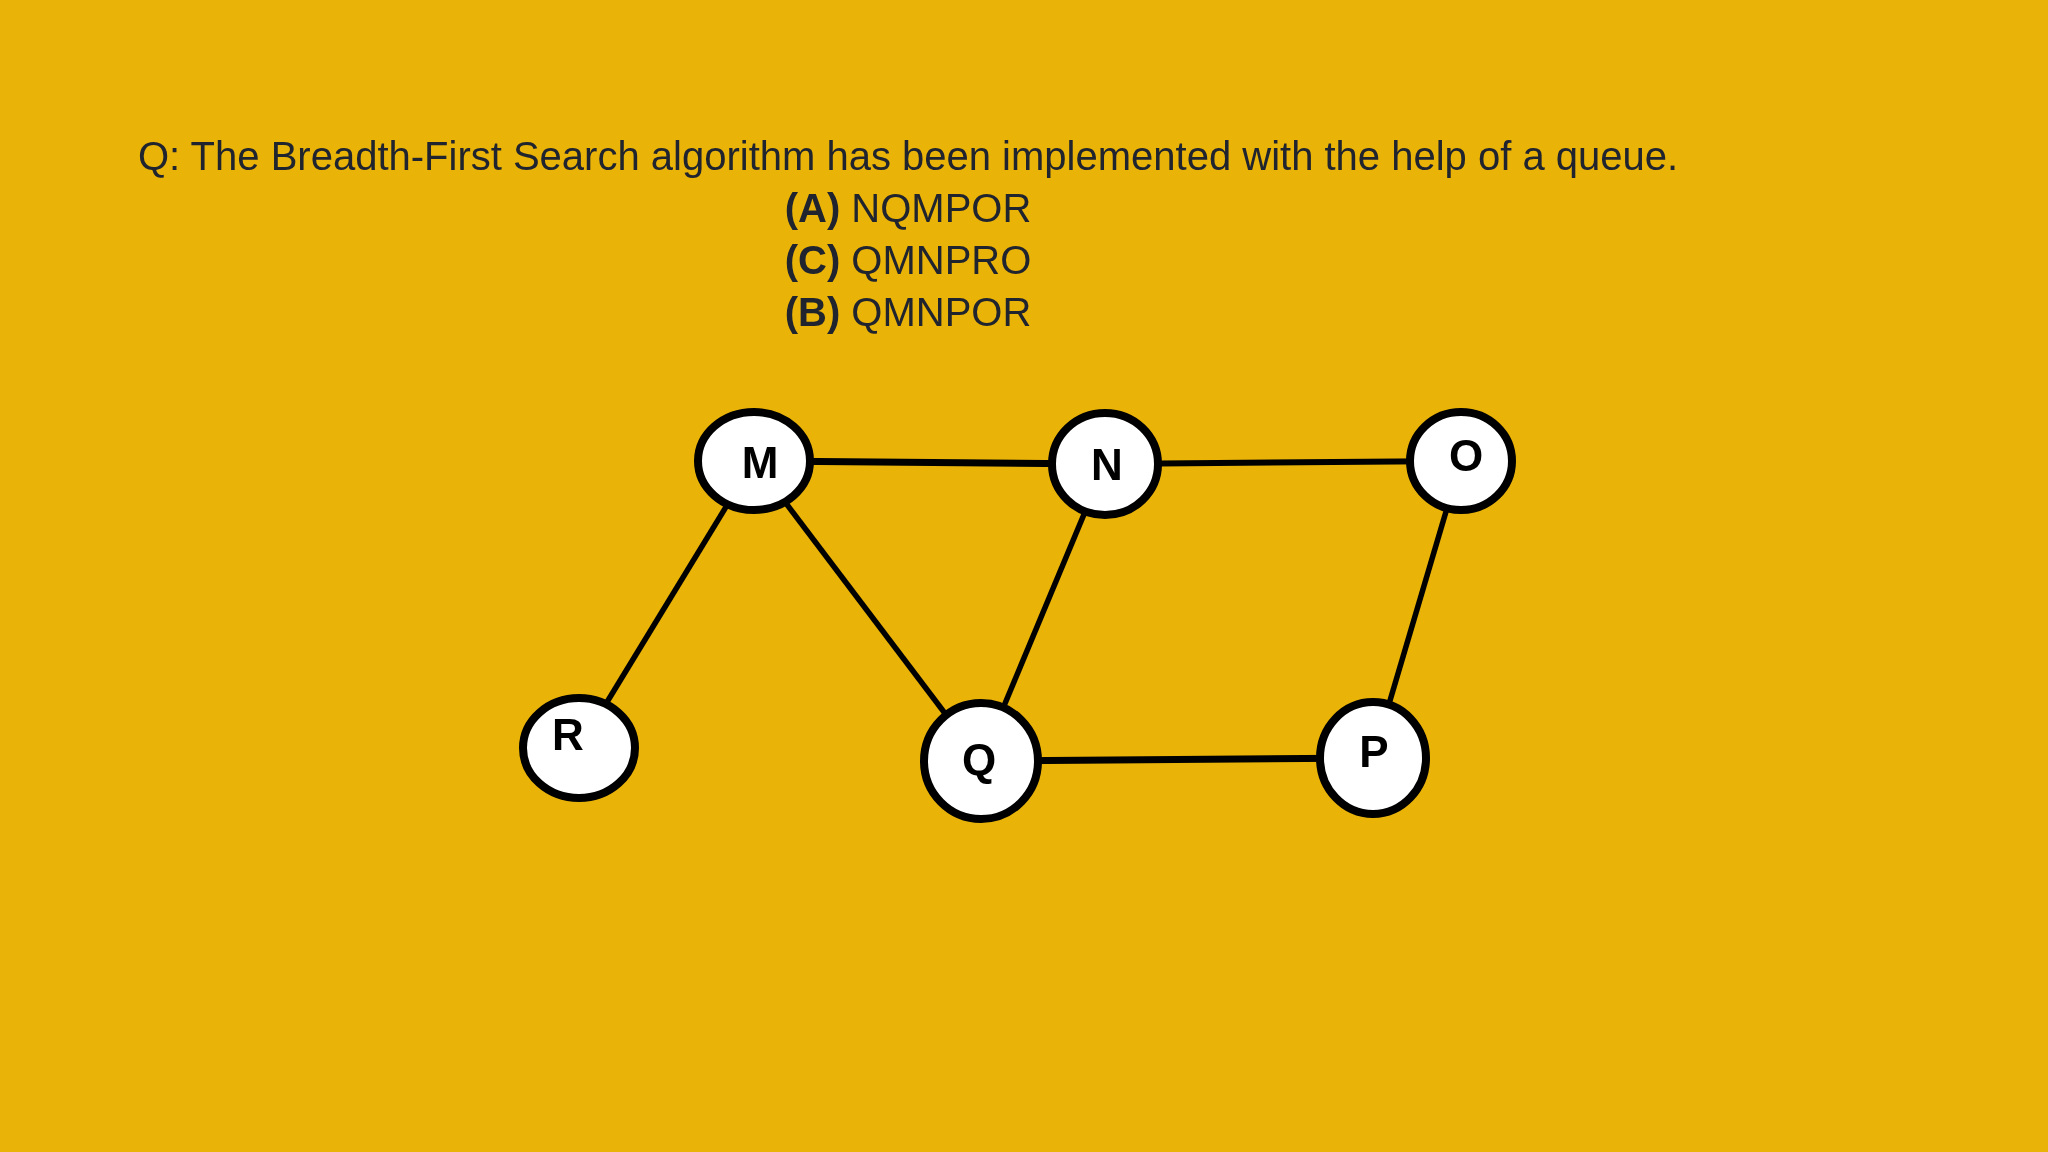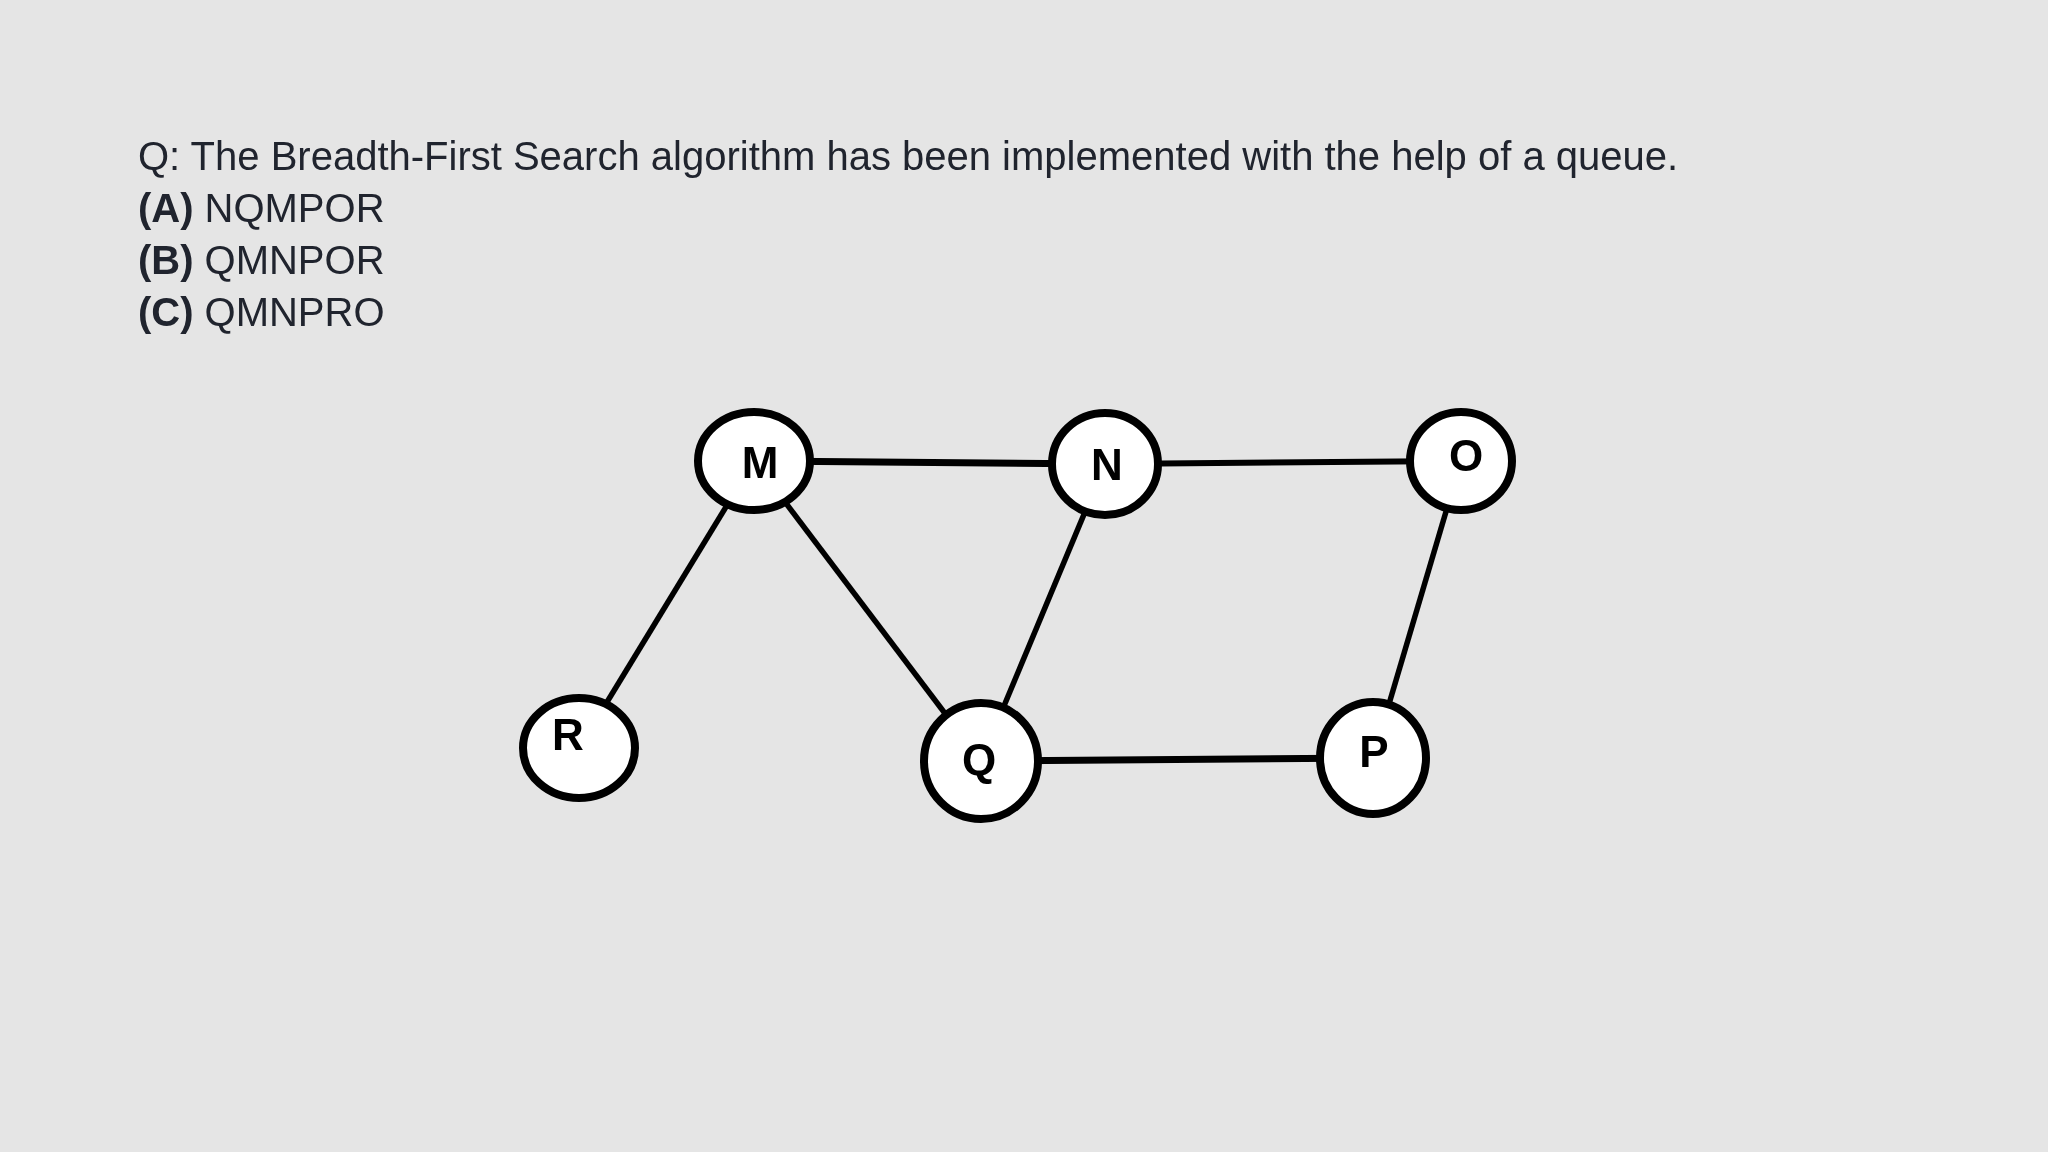--- a/index.html
+++ b/index.html
@@ -5,34 +5,34 @@
   html, body {
     margin: 0;
     padding: 0;
     background: #ffffff;
   }
   .page {
     position: relative;
     width: 2048px;
     height: 1152px;
     overflow: hidden;
-    background: #e5e5e5;
+    background: #eab308;
     font-family: "Liberation Sans", "DejaVu Sans", sans-serif;
   }
   .question-block {
     position: absolute;
     left: 138px;
     top: 130px;
     font-size: 40px;
     line-height: 52px;
     color: #20242e;
     white-space: nowrap;
   }
   .q-line { white-space: nowrap; }
-  .opt-row { white-space: nowrap; }
+  .opt-row { white-space: nowrap; text-align: center; }
   .opt-label {
     font-weight: 700;
     margin-right: 11px;
   }
   .graph-svg {
     position: absolute;
     left: 0;
     top: 0;
     width: 2048px;
     height: 1152px;
@@ -44,22 +44,22 @@
 </style>
 </head>
 <body style="background: rgb(255, 255, 255);">
 
 <div class="page">
 
   <div class="question-block" style="color: rgb(32, 36, 46);">
     <div class="q-line">Q: The Breadth-First Search algorithm has been implemented with the help of a queue.</div>
 
     <div class="opt-row"><span class="opt-label">(A)</span><span>NQMPOR</span></div>
+    <div class="opt-row"><span class="opt-label">(C)</span><span>QMNPRO</span></div>
     <div class="opt-row"><span class="opt-label">(B)</span><span>QMNPOR</span></div>
-    <div class="opt-row"><span class="opt-label">(C)</span><span>QMNPRO</span></div>
   </div>
 
   <svg class="graph-svg" viewBox="0 0 2048 1152" xmlns="http://www.w3.org/2000/svg">
       <line x1="754" y1="461" x2="1105" y2="464" stroke="#000000" stroke-width="7"></line>
       <line x1="1105" y1="464" x2="1461" y2="461" stroke="#000000" stroke-width="6"></line>
       <line x1="754" y1="461" x2="579" y2="748" stroke="#000000" stroke-width="5.5"></line>
       <line x1="754" y1="461" x2="981" y2="761" stroke="#000000" stroke-width="5.5"></line>
       <line x1="1105" y1="464" x2="981" y2="761" stroke="#000000" stroke-width="5.5"></line>
       <line x1="1461" y1="461" x2="1373" y2="758" stroke="#000000" stroke-width="5.5"></line>
       <line x1="981" y1="761" x2="1373" y2="758" stroke="#000000" stroke-width="7"></line>

